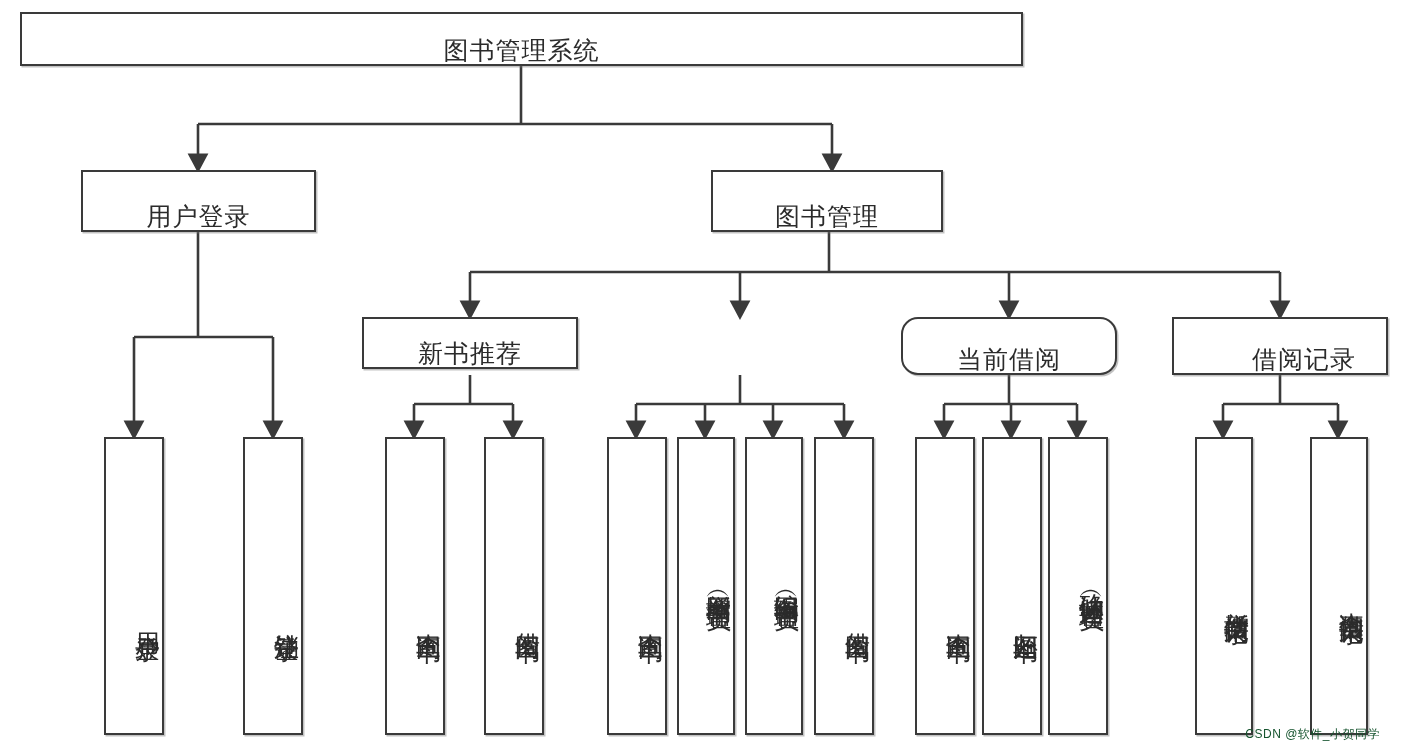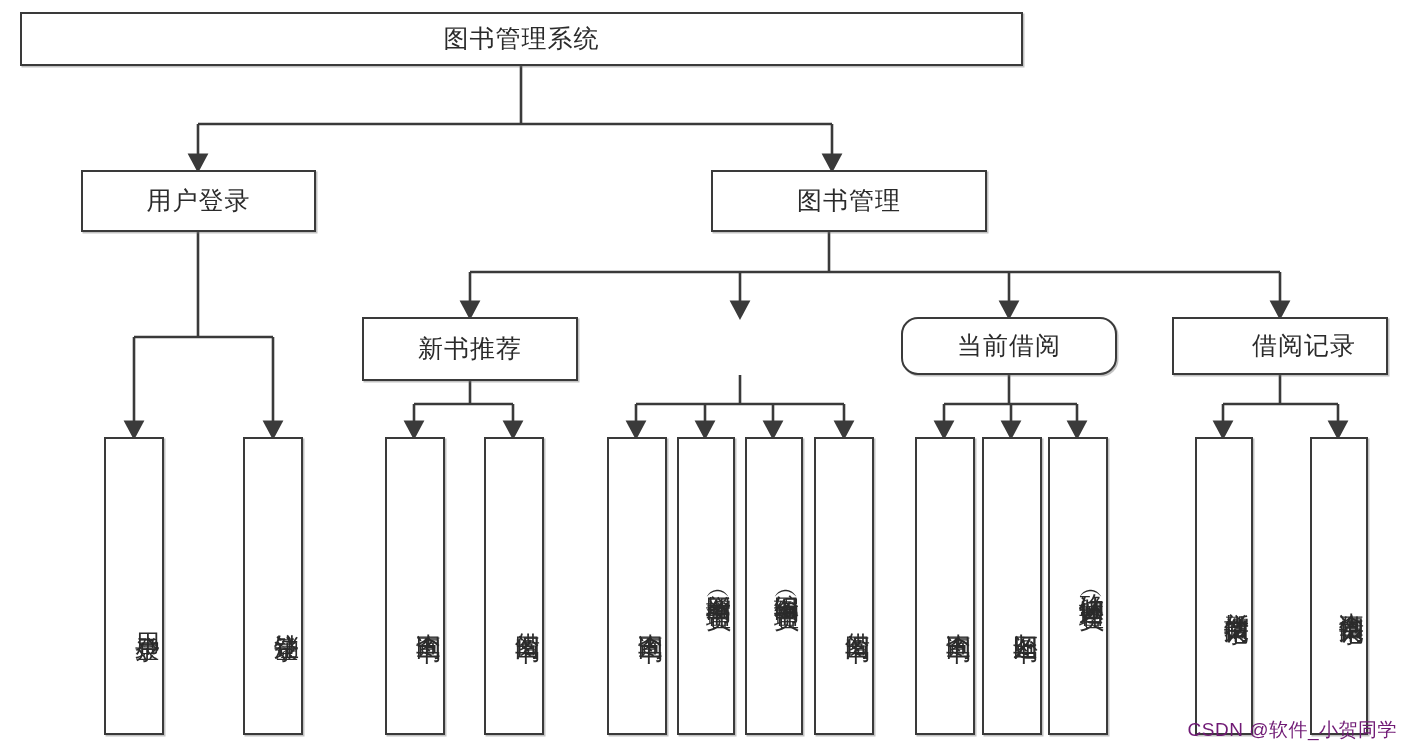--- a/index.html
+++ b/index.html
@@ -25,21 +25,21 @@
     width: 1405px;
     height: 747px;
     pointer-events: none;
   }
   .node {
     position: absolute;
     box-sizing: border-box;
     border: 2.5px solid #3a3a3a;
     background: #ffffff;
     display: flex;
-    align-items: center;
+    align-items: flex-end;
     justify-content: center;
     color: #2b2b2b;
     box-shadow: 1.5px 1.5px 0 rgba(120,120,120,0.45);
   }
   .node.horiz {
     font-size: 25px;
     letter-spacing: 1px;
     line-height: 1.1;
   }
   .node.vert {
@@ -56,24 +56,24 @@
   .node.vert.tall-text {
     align-items: flex-start;
     padding-top: 4px;
   }
   .node-label {
     display: block;
     white-space: pre-line;
   }
   #watermark {
     position: absolute;
-    right: 8px;
+    right: 25px;
     bottom: 4px;
-    font-size: 19px;
-    color: #701a75;
+    font-size: 12px;
+    color: #14532d;
     letter-spacing: 0.5px;
     white-space: nowrap;
     font-family: "Liberation Sans", sans-serif;
   }
 </style>
 </head>
 <body>
 
 <div id="diagram-root">
 
@@ -130,25 +130,25 @@
     </g>
   </svg>
 
   <div class="node horiz" style="left:20px; top:12px; width:1003px; height:54px;">
     <span class="node-label">图书管理系统</span>
   </div>
 
   <div class="node horiz" style="left:81px; top:170px; width:235px; height:62px;">
     <span class="node-label">用户登录</span>
   </div>
-  <div class="node horiz" style="left:711px; top:170px; width:276px; height:62px;">
+  <div class="node horiz" style="left:711px; top:170px; width:232px; height:62px;">
     <span class="node-label">图书管理</span>
   </div>
 
-  <div class="node horiz" style="left:362px; top:317px; width:216px; height:64px;">
+  <div class="node horiz" style="left:362px; top:317px; width:216px; height:52px;">
     <span class="node-label">新书推荐</span>
   </div>
   <div class="node horiz" style="left:901px; top:317px; width:216px; height:58px;border-radius:17px;">
     <span class="node-label">当前借阅</span>
   </div>
   <div class="node horiz" style="left:1172px; top:317px; width:216px; height:58px;padding-left:48px;">
     <span class="node-label">借阅记录</span>
   </div>
 
   <div class="node vert" style="left:104px; top:437px; width:60px; height:298px; padding-top:72px;">

